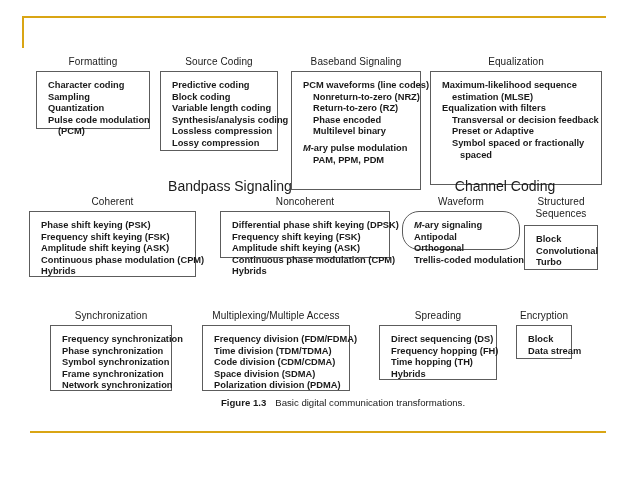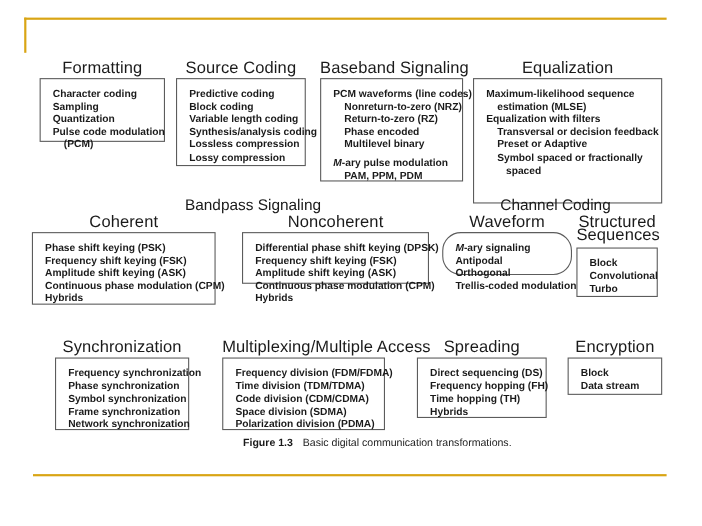--- a/index.html
+++ b/index.html
@@ -46,21 +46,21 @@
   .fig-root {
     position: absolute;
     left: 0; top: 0;
     width: 638px;
     height: 478px;
   }
   .grp {
     position: absolute;
   }
   .grp-title {
-    font-size: 15px;
+    font-size: 10px;
     text-align: center;
     white-space: nowrap;
     line-height: 12px;
     letter-spacing: 0.1px;
   }
   .super-title {
     position: absolute;
     font-size: 14px;
     text-align: center;
     white-space: nowrap;
@@ -142,21 +142,21 @@
         <li>Variable length coding</li>
         <li>Synthesis/analysis coding</li>
         <li>Lossless compression</li>
         <li>Lossy compression</li>
       </ul>
     </div>
   </div>
 
   <div class="grp" style="left:291px; top:56px; width:130px;">
     <div class="grp-title">Baseband Signaling</div>
-    <div class="box" style="margin-top:3px; height:94px;">
+    <div class="box" style="margin-top:3px; height:119px;">
       <ul>
         <li>PCM waveforms (line codes)</li>
         <li class="ind">Nonreturn-to-zero (NRZ)</li>
         <li class="ind">Return-to-zero (RZ)</li>
         <li class="ind">Phase encoded</li>
         <li class="ind">Multilevel binary</li>
         <li class="gap"><span class="it">M</span><span>-ary pulse modulation</span></li>
         <li class="ind">PAM, PPM, PDM</li>
       </ul>
     </div>
@@ -262,21 +262,21 @@
     <div class="box" style="margin-top:3px; height:55px;">
       <ul>
         <li>Direct sequencing (DS)</li>
         <li>Frequency hopping (FH)</li>
         <li>Time hopping (TH)</li>
         <li>Hybrids</li>
       </ul>
     </div>
   </div>
 
-  <div class="grp" style="left:516px; top:310px; width:86px;">
+  <div class="grp" style="left:516px; top:310px; width:56px;">
     <div class="grp-title">Encryption</div>
     <div class="box" style="margin-top:3px; height:34px;">
       <ul>
         <li>Block</li>
         <li>Data stream</li>
       </ul>
     </div>
   </div>
 
   <div id="figure-caption">

